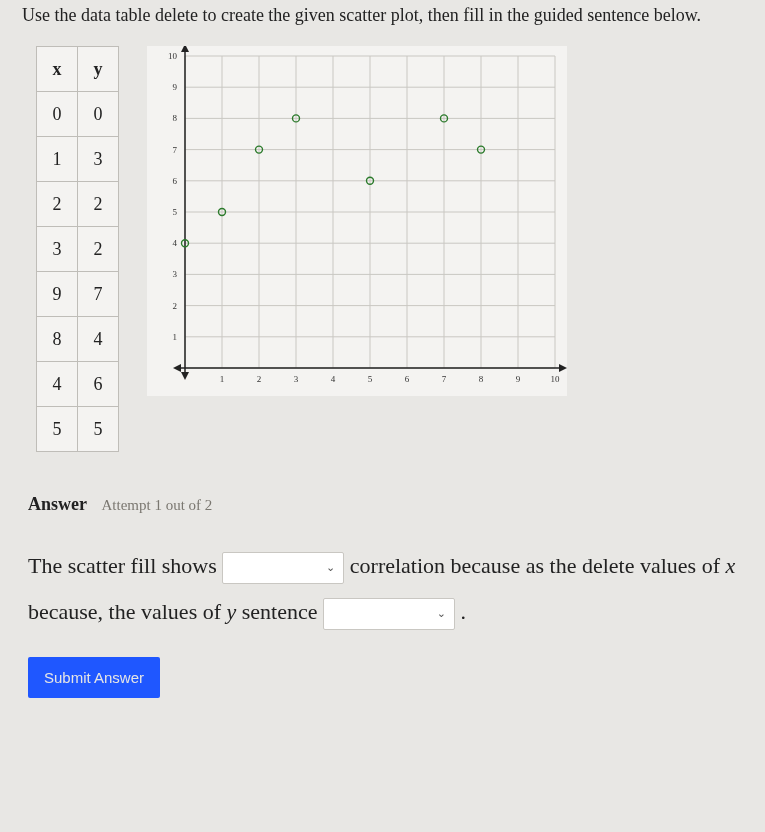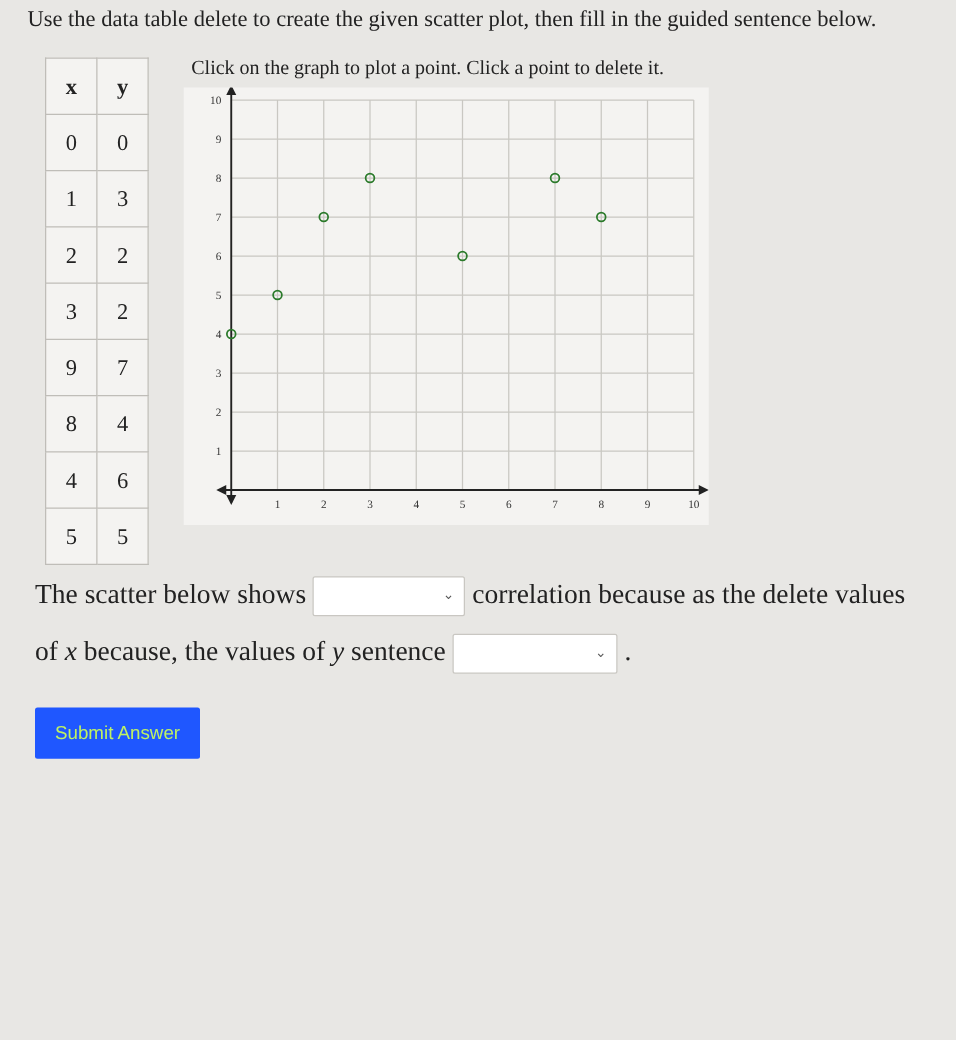--- a/index.html
+++ b/index.html
@@ -14,21 +14,21 @@
 .graph-frame{background:#f4f3f1;border:none}
 .answer-row{margin:42px 0 28px 6px;font-size:18px}
 .answer-label{font-weight:700;margin-right:10px}
 .attempt{color:#7a7770;font-size:15px}
 .sentence{margin:0 0 14px 6px;font-size:22px;line-height:2.1}
 .blank{display:inline-block;background:#fff;border:1px solid #c9c7c2;border-radius:2px;height:30px;vertical-align:middle;position:relative}
 .blank.sel1{width:120px}
 .blank.sel2{width:130px}
 .chev{position:absolute;right:8px;top:50%;transform:translateY(-50%);font-size:11px;color:#555}
 .mathvar{font-style:italic;font-family:'Times New Roman',serif}
-.submit{display:inline-block;background:#1f57ff;color:#bef264;font-size:15px;font-family:Arial,sans-serif;border:none;padding:12px 16px;border-radius:2px;margin:8px 0 0 6px;cursor:pointer}
+.submit{display:inline-block;background:#1f57ff;color:#e5e5e5;font-size:15px;font-family:Arial,sans-serif;border:none;padding:12px 16px;border-radius:2px;margin:8px 0 0 6px;cursor:pointer}
 </style>
 </head>
 <body>
 
 <div class="page">
   <p class="instructions">Use the data table delete to create the given scatter plot, then fill in the guided sentence below.</p>
 
   <div class="content-row">
     <table class="data-table">
       <thead>
@@ -67,21 +67,20 @@
             <td>6</td>
           </tr>
           <tr>
             <td>5</td>
             <td>5</td>
           </tr>
         </tbody>
     </table>
 
     <div class="graph-col">
-      <div class="graph-caption">Click on the graph to plot a point. Click a point to delete it.</div>
       <svg id="chart" class="graph-frame" width="420" height="350">
           <line x1="38" y1="322" x2="38" y2="10" stroke="#c9c7c2" stroke-width="1"></line>
           <line x1="38" y1="322" x2="408" y2="322" stroke="#c9c7c2" stroke-width="1"></line>
           <line x1="75" y1="322" x2="75" y2="10" stroke="#c9c7c2" stroke-width="1"></line>
           <line x1="38" y1="290.8" x2="408" y2="290.8" stroke="#c9c7c2" stroke-width="1"></line>
           <line x1="112" y1="322" x2="112" y2="10" stroke="#c9c7c2" stroke-width="1"></line>
           <line x1="38" y1="259.6" x2="408" y2="259.6" stroke="#c9c7c2" stroke-width="1"></line>
           <line x1="149" y1="322" x2="149" y2="10" stroke="#c9c7c2" stroke-width="1"></line>
           <line x1="38" y1="228.4" x2="408" y2="228.4" stroke="#c9c7c2" stroke-width="1"></line>
           <line x1="186" y1="322" x2="186" y2="10" stroke="#c9c7c2" stroke-width="1"></line>
@@ -128,23 +127,27 @@
           <circle cx="75" cy="166" r="3.5" fill="none" stroke="#2b7a2b" stroke-width="1.4"></circle>
           <circle cx="112" cy="103.60000000000002" r="3.5" fill="none" stroke="#2b7a2b" stroke-width="1.4"></circle>
           <circle cx="149" cy="72.39999999999998" r="3.5" fill="none" stroke="#2b7a2b" stroke-width="1.4"></circle>
           <circle cx="223" cy="134.8" r="3.5" fill="none" stroke="#2b7a2b" stroke-width="1.4"></circle>
           <circle cx="297" cy="72.39999999999998" r="3.5" fill="none" stroke="#2b7a2b" stroke-width="1.4"></circle>
           <circle cx="334" cy="103.60000000000002" r="3.5" fill="none" stroke="#2b7a2b" stroke-width="1.4"></circle>
         </svg>
     </div>
   </div>
 
+  <div class="answer-row">
+    <span class="answer-label">Answer</span>
+    <span class="attempt">Attempt 1 out of 2</span>
+  </div>
 
   <div class="sentence">
-    <span>The scatter below shows </span>
+    <span>The scatter fill shows </span>
     <span class="blank sel1">
       <span class="chev">⌄</span>
     </span>
     <span> correlation because as the delete values of </span><span class="mathvar">x</span>
     <span> because, the values of </span><span class="mathvar">y</span>
     <span> sentence </span>
     <span class="blank sel2">
       <span class="chev">⌄</span>
     </span>
     <span>.</span>

